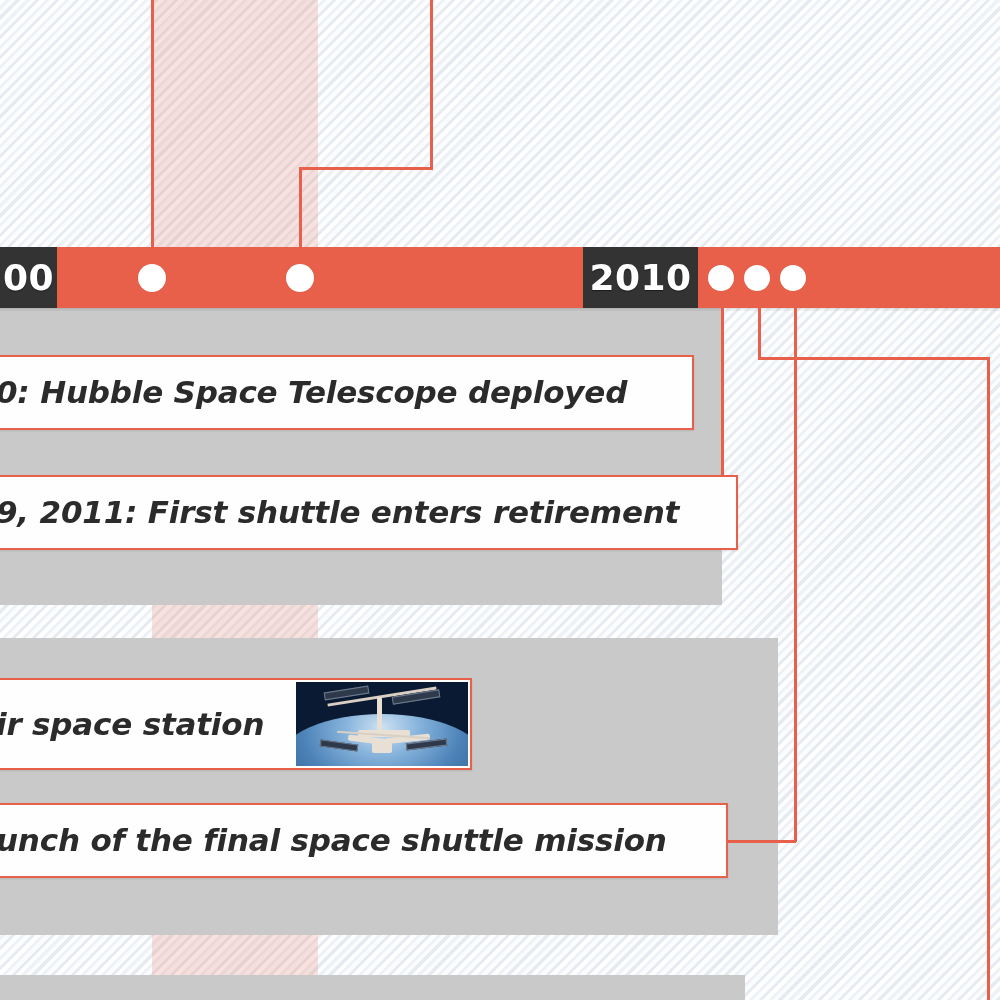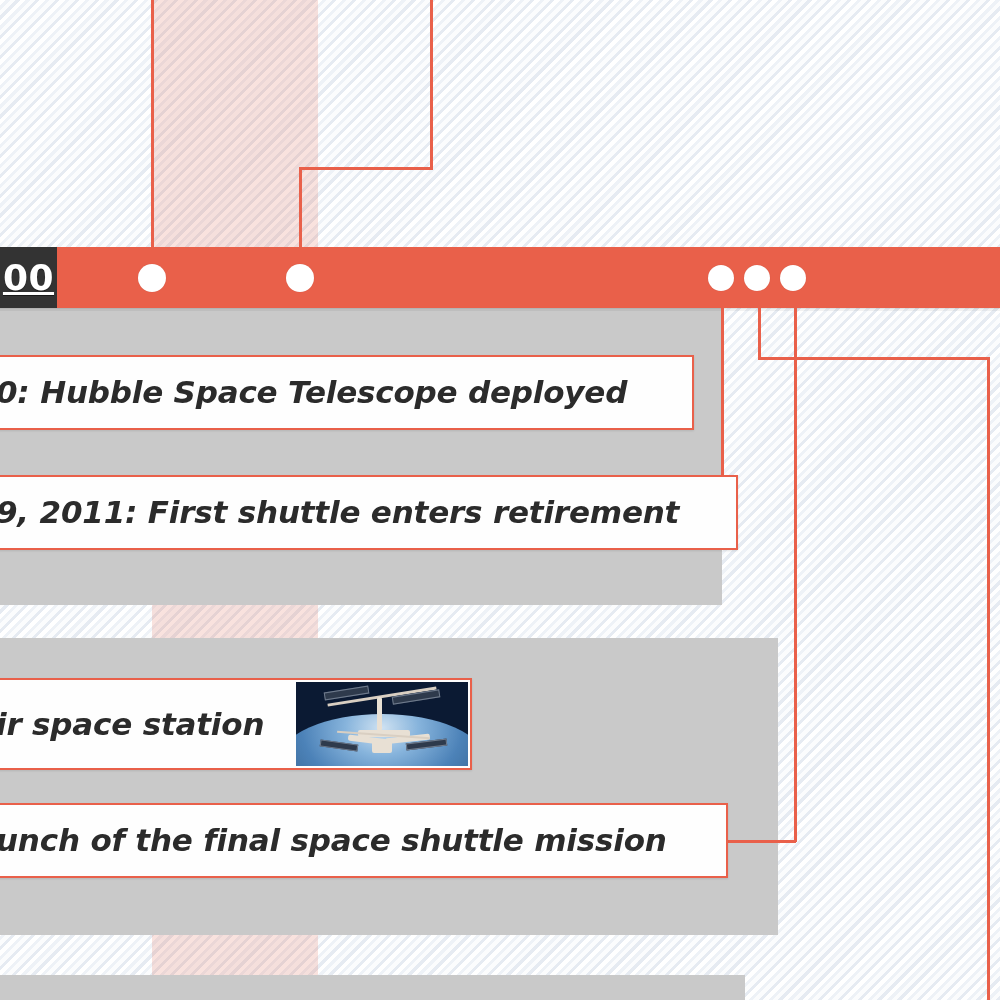--- a/index.html
+++ b/index.html
@@ -40,21 +40,20 @@
   }
   .axis-year{
     position:absolute;
     background:#333333;
     color:#ffffff;
     font-weight:bold;
     font-family:"DejaVu Sans", sans-serif;
     display:flex;align-items:center;justify-content:center;
     letter-spacing:0.5px;
     text-shadow:0 1px 1px rgba(0,0,0,0.5);
-    text-decoration:underline;
   }
   .axis-dot{
     position:absolute;
     border-radius:50%;
     background:#ffffff;
     box-shadow:0 0 1px rgba(0,0,0,0.15);
   }
 
   
   .lane{
@@ -139,20 +138,21 @@
   <div class="conn v" style="left:151px;top:0px;height:249px;"></div>
 
   <div class="conn v" style="left:299px;top:167px;height:82px;"></div>
   <div class="conn h" style="left:299px;top:167px;width:134px;"></div>
   <div class="conn v" style="left:430px;top:0px;height:170px;"></div>
 
   <div class="axis-bar" style="top:247px;height:61px;"></div>
   <div class="axis-shadow" style="top:308px;"></div>
 
   <div class="axis-year" style="left:0px;top:247px;width:57px;height:61px;font-size:36px;">00</div>
+  <div class="axis-year" style="left:583px;top:247px;width:115px;height:61px;font-size:36px;">2010</div>
 
   <div class="axis-dot" style="left:138px;top:264px;width:28px;height:28px;"></div>
   <div class="axis-dot" style="left:286px;top:264px;width:28px;height:28px;"></div>
   <div class="axis-dot" style="left:708px;top:265px;width:26px;height:26px;"></div>
   <div class="axis-dot" style="left:744px;top:265px;width:26px;height:26px;"></div>
   <div class="axis-dot" style="left:780px;top:265px;width:26px;height:26px;"></div>
 
   <div class="conn v" style="left:721px;top:308px;height:228px;"></div>
 
   <div class="conn v" style="left:758px;top:308px;height:52px;"></div>

